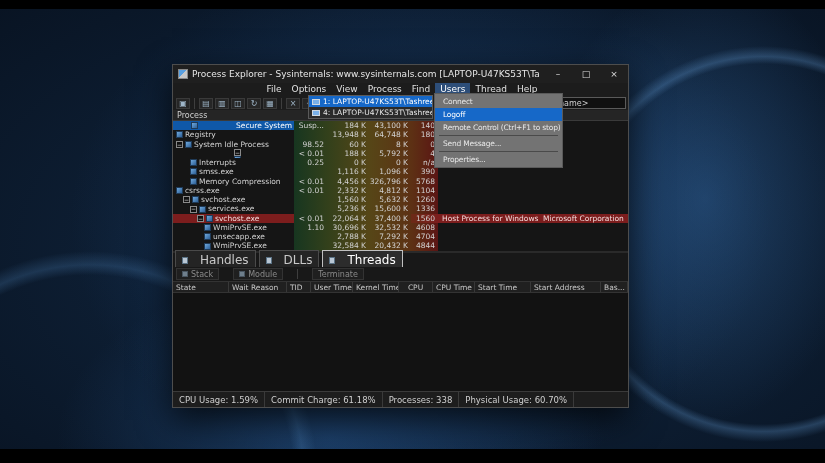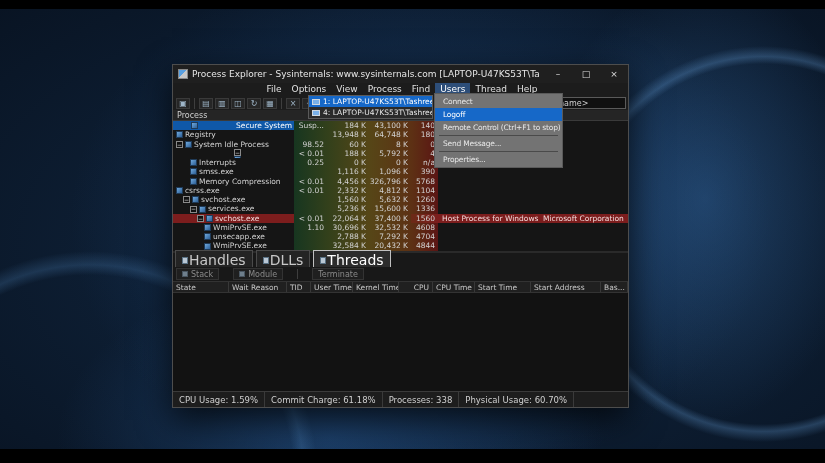--- a/index.html
+++ b/index.html
@@ -44,30 +44,30 @@
   .c-comp{flex:1;padding-left:3px;overflow:hidden;}
   .h-cpu{background:linear-gradient(90deg,#173620,#32401b);}
   .h-priv{background:linear-gradient(90deg,#32401b,#564617);}
   .h-ws{background:linear-gradient(90deg,#564617,#5d3114);}
   .h-pid{background:linear-gradient(90deg,#5d3114,#5b1514);}
   .row-selected .cell-name{background:#0f58a8;color:#fff;}
   .row-flagged .cell-name,.row-flagged .c-desc,.row-flagged .c-comp{background:#7c1d1d;color:#f2dcdc;}
   .row-flagged .h-pid{background:linear-gradient(90deg,#6b2a16,#7c1d1d);}
   .splitter{height:2px;background:#2a2a2a;flex:0 0 auto;}
   .tabs-row{height:14px;display:flex;gap:3px;padding:1px 2px;background:#181818;align-items:center;flex:0 0 auto;}
-  .tab{display:flex;align-items:center;gap:1px;padding:0 6px;height:20px;border:1px solid #4a4a4a;background:#242424;color:#c8c8c8;font-size:14px;white-space:nowrap;}
+  .tab{display:flex;align-items:center;gap:12px;padding:0 6px;height:20px;border:1px solid #4a4a4a;background:#242424;color:#c8c8c8;font-size:12px;white-space:nowrap;}
   .tab.active{border-color:#c0c0c0;background:#2c2c2c;color:#fff;}
   .tab-icon{width:6px;height:7px;background:#b9c7d4;border:1px solid #5a7285;flex:0 0 auto;}
   .btns-row{height:14px;display:flex;gap:14px;padding:1px 3px;background:#181818;align-items:center;flex:0 0 auto;}
   .pane-btn{display:flex;align-items:center;gap:3px;color:#8a8a8a;font-size:8px;padding:0 5px;height:12px;background:#1f1f1f;border:1px solid #333;white-space:nowrap;}
   .btn-icon{width:6px;height:6px;background:#6f7f8c;border:1px solid #4a5661;flex:0 0 auto;}
   .v-sep{width:1px;height:10px;background:#3e3e3e;}
   .thr-header{height:12px;display:flex;background:#202020;border-top:1px solid #333;border-bottom:1px solid #333;font-size:7.5px;color:#c8c8c8;flex:0 0 auto;}
   .thr-col{padding:0 3px;line-height:11px;border-right:1px solid #383838;overflow:hidden;white-space:nowrap;flex:0 0 auto;}
-  .thr-col.right{text-align:right;}
+  .thr-col.right{text-align:center;}
   .thr-col.last{flex:1;}
   .thr-body{flex:1;background:#121212;}
   .statusbar{height:16px;border-top:1px solid #3a3a3a;background:#1d1d1d;display:flex;align-items:center;font-size:8.5px;color:#cfcfcf;flex:0 0 auto;}
   .status-seg{padding:0 6px;height:100%;display:flex;align-items:center;border-right:1px solid #3a3a3a;white-space:nowrap;}
   .users-dropdown{position:absolute;left:135px;top:30px;width:125px;background:#2a2a2a;border:1px solid #5a5a5a;z-index:40;font-size:7.5px;}
   .drop-item{height:11px;display:flex;align-items:center;gap:3px;padding:0 3px;color:#e8e8e8;white-space:nowrap;overflow:hidden;}
   .drop-item.hl{background:#1668c8;color:#fff;}
   .mi-icon{width:8px;height:6px;background:#79b0e8;border:1px solid #cfd8e0;flex:0 0 auto;}
   .session-menu{position:absolute;left:261px;top:28px;width:129px;background:#737373;border:1px solid #5a5a5a;z-index:41;font-size:7.5px;padding:1px 0;letter-spacing:-0.2px;}
   .menu-row{height:13px;line-height:13px;padding:0 8px;color:#e8e8e8;white-space:nowrap;overflow:hidden;}

